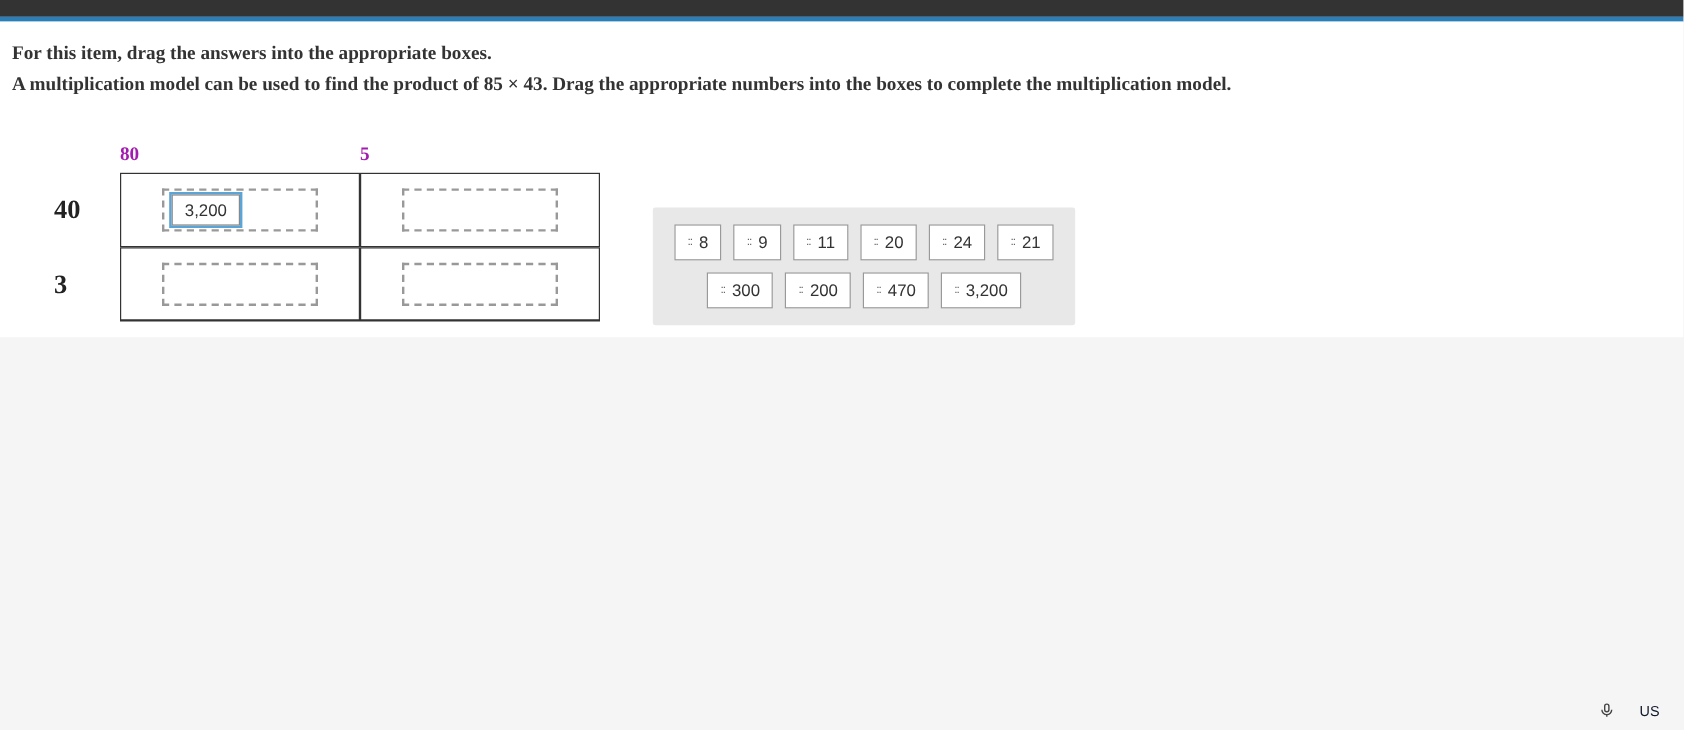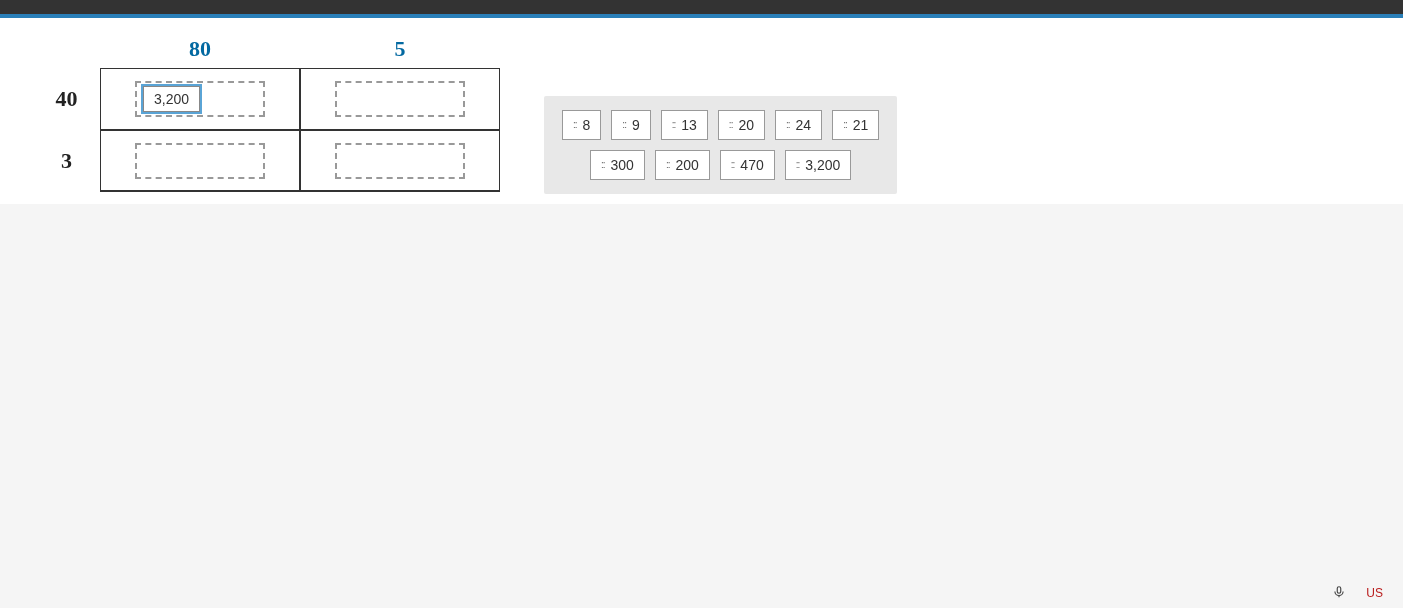--- a/index.html
+++ b/index.html
@@ -47,35 +47,34 @@
     }
     .grid-wrapper {
       display: inline-block;
       position: relative;
     }
     .col-headers {
       display: flex;
       margin-left: 55px;
     }
     .col-header {
-      text-align: center;
-      font-weight: bold;
-      font-size: 22px;
-      color: #0369a1;
+      font-weight: bold;
+      font-size: 16px;
+      color: #a21caf;
       padding-bottom: 6px;
     }
     .col-header.c80 { width: 200px; }
     .col-header.c5 { width: 200px; }
     .grid-row {
       display: flex;
       align-items: center;
     }
     .row-header {
       width: 55px;
-      text-align: center;
+      text-align: left;
       font-weight: bold;
       font-size: 22px;
       color: #222;
       padding-right: 12px;
     }
     .cell {
       border: 1px solid #333;
       height: 62px;
       display: flex;
       align-items: center;
@@ -141,33 +140,35 @@
       position: absolute;
       bottom: 0;
       right: 0;
       height: 30px;
       display: flex;
       align-items: center;
       gap: 20px;
       padding-right: 20px;
       font-family: Arial, sans-serif;
       font-size: 12px;
-      color: #b91c1c;
+      color: #0f172a;
     }
     .mic-icon {
       font-size: 14px;
     }
   </style>
 </head>
 <body>
 
 <div class="dark-strip"></div>
 <div class="top-border"></div>
 
 <div class="content">
+  <p class="instruction-line1">For this item, drag the answers into the appropriate boxes.</p>
+  <p class="instruction-line2">A multiplication model can be used to find the product of 85 × 43. Drag the appropriate numbers into the boxes to complete the multiplication model.</p>
 
   <div class="model-area">
     <div class="grid-wrapper">
 
       <div class="col-headers">
         <div class="col-header c80">80</div>
         <div class="col-header c5">5</div>
       </div>
 
       <div class="grid-row">
@@ -199,21 +200,21 @@
         <div class="tile">
             <span class="grip">::</span>
             <span>8</span>
           </div>
         <div class="tile">
             <span class="grip">::</span>
             <span>9</span>
           </div>
         <div class="tile">
             <span class="grip">::</span>
-            <span>13</span>
+            <span>11</span>
           </div>
         <div class="tile">
             <span class="grip">::</span>
             <span>20</span>
           </div>
         <div class="tile">
             <span class="grip">::</span>
             <span>24</span>
           </div>
         <div class="tile">

